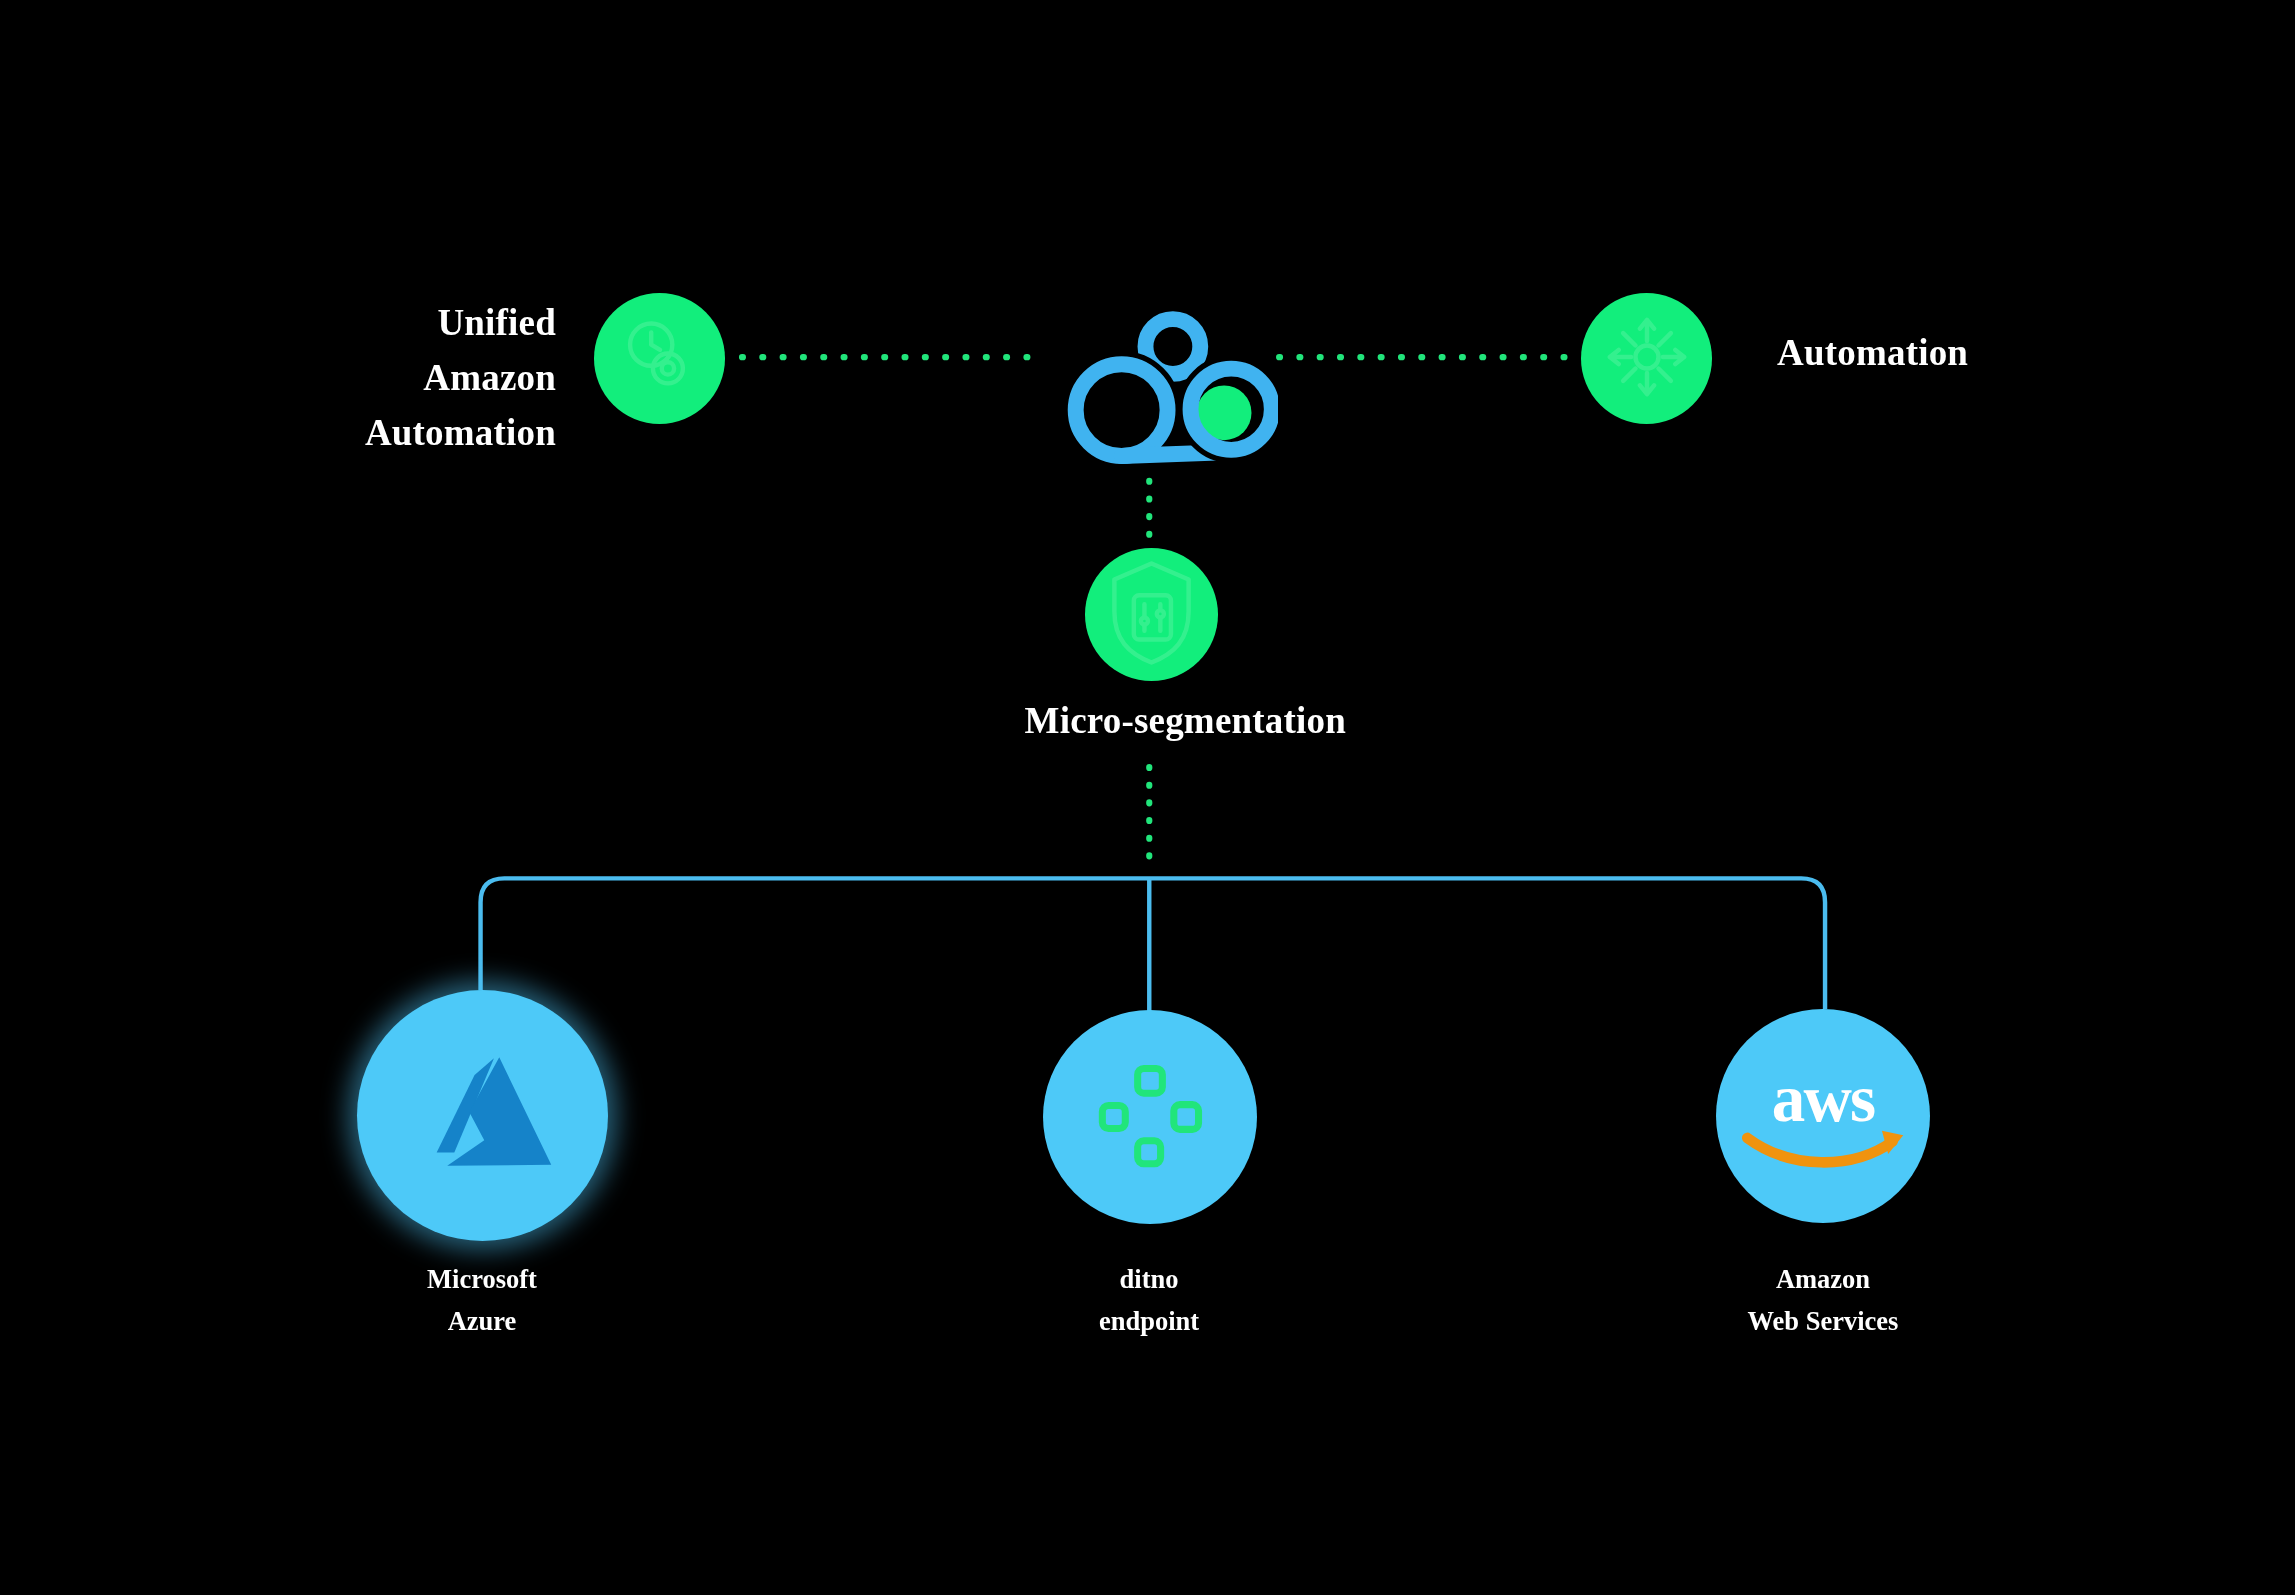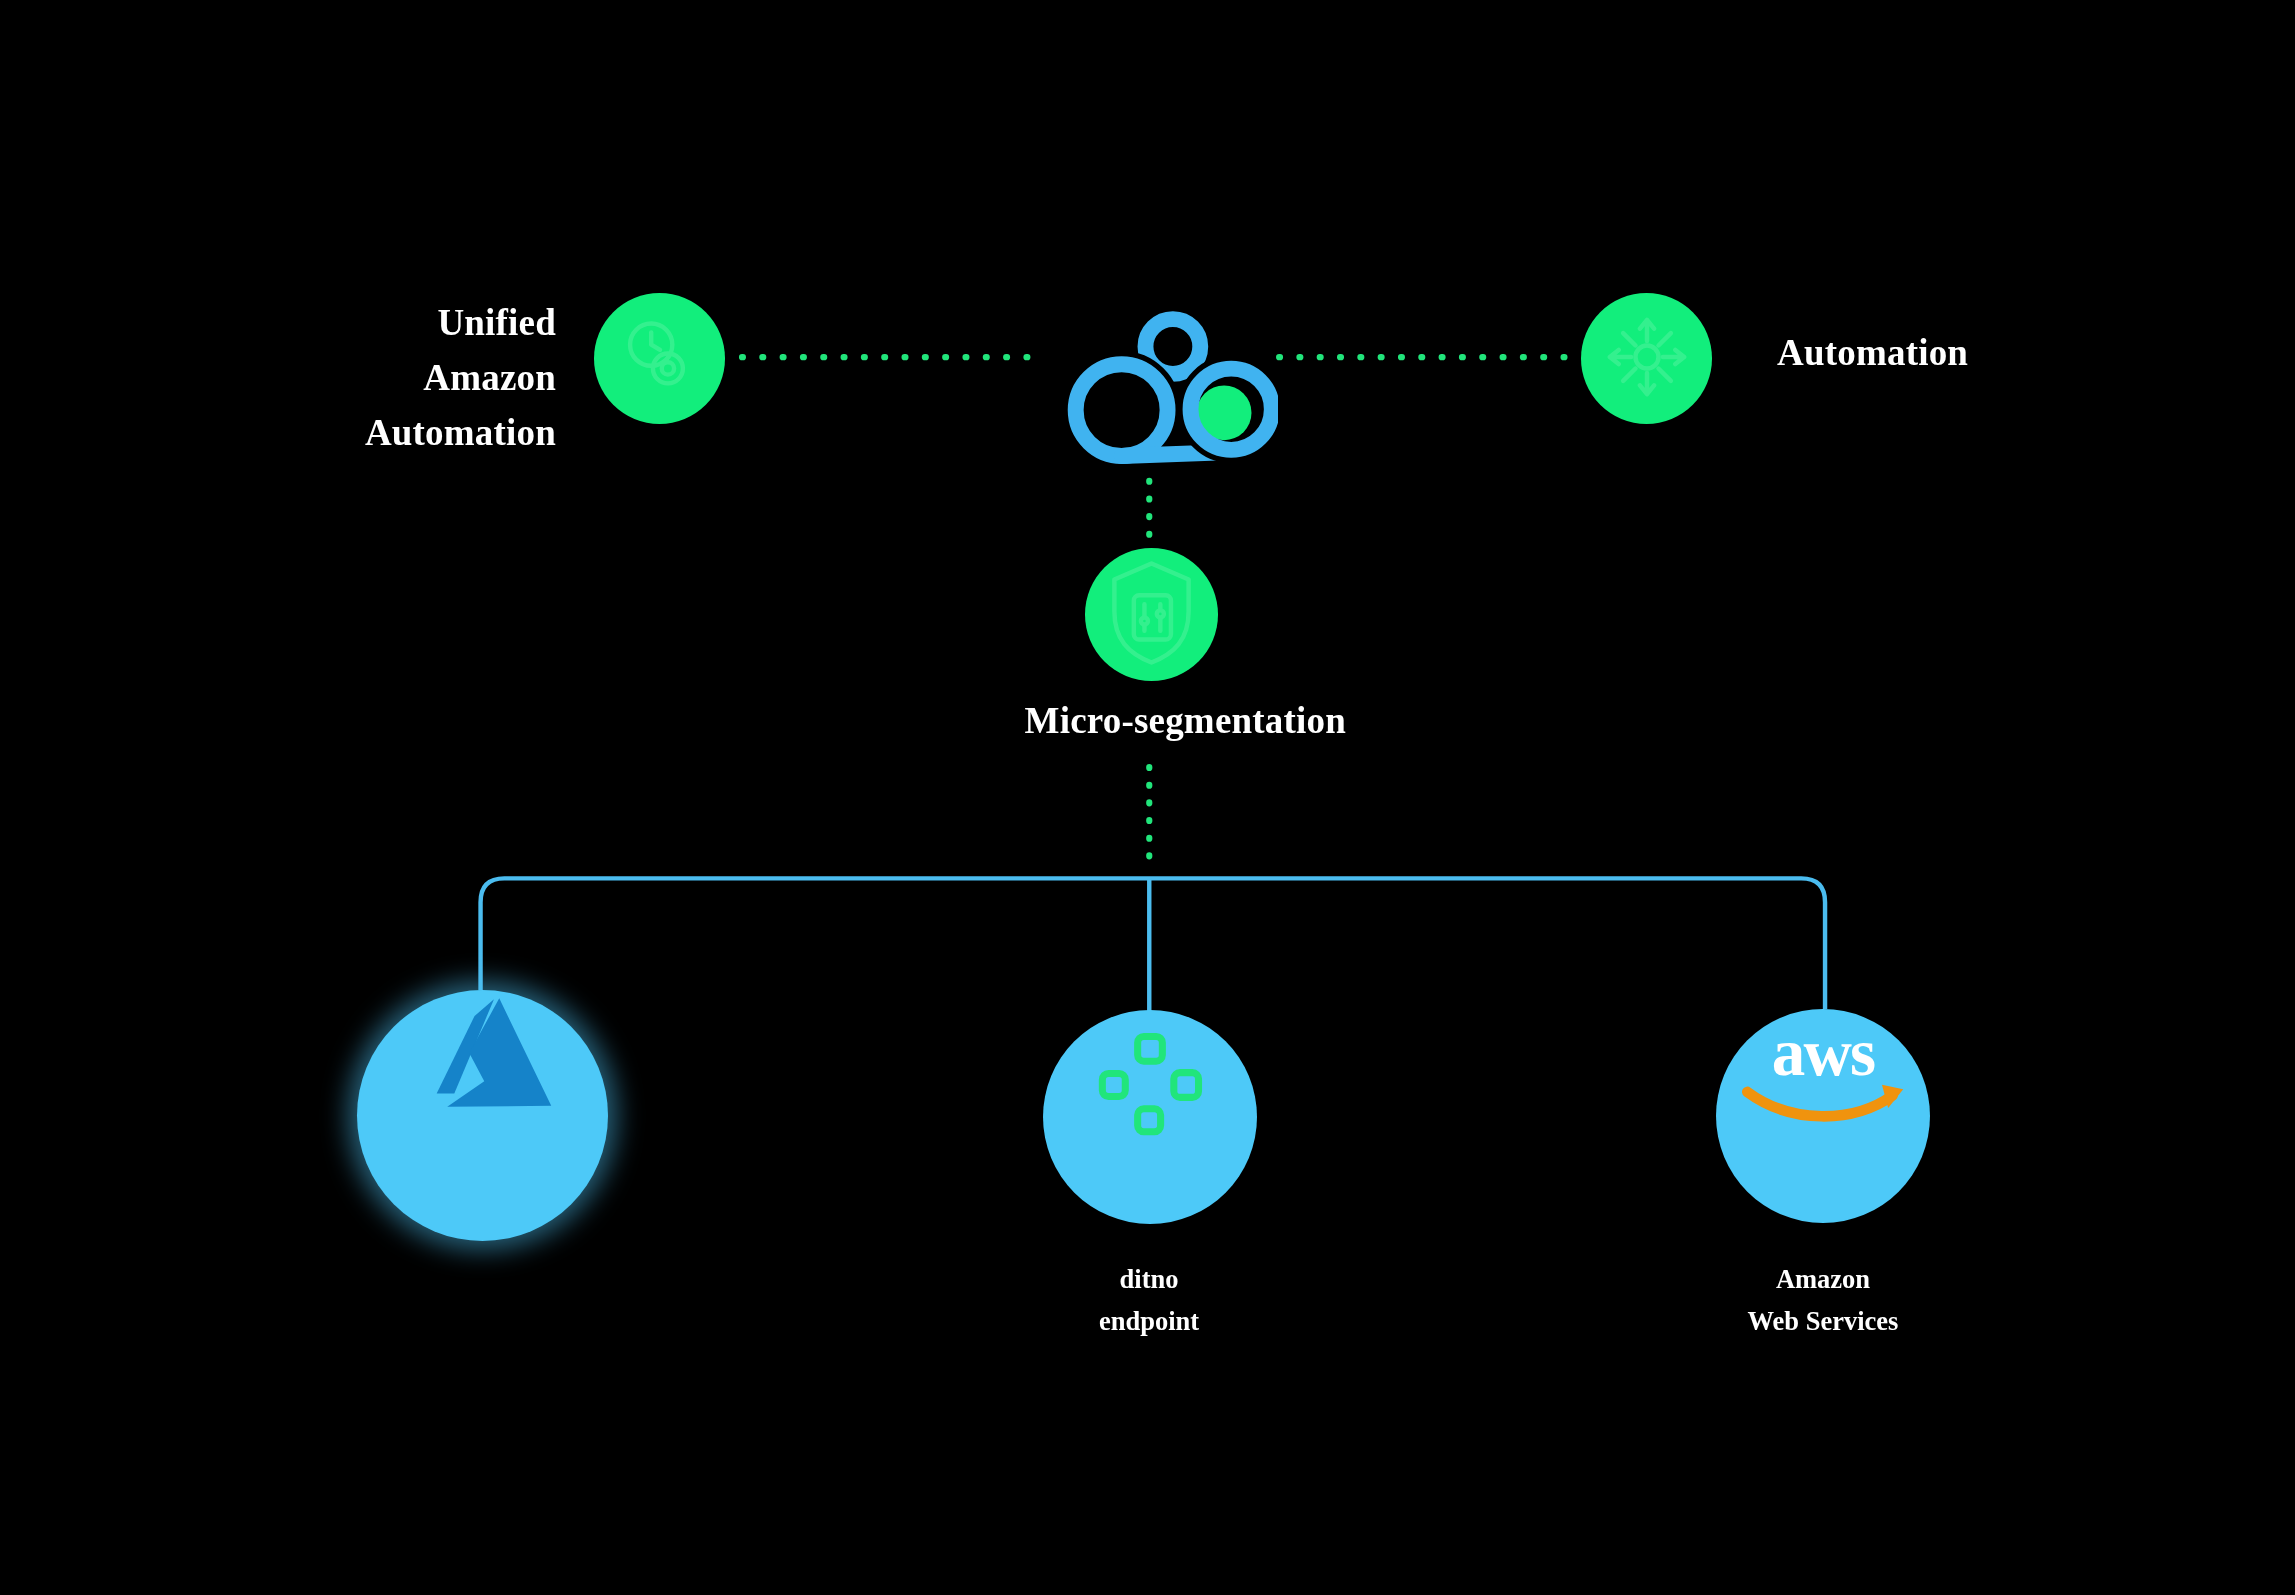--- a/index.html
+++ b/index.html
@@ -35,21 +35,21 @@
     display:flex;align-items:center;justify-content:center;
     z-index:2;
   }
   .gnode svg{opacity:0.14;}
   .gnode svg *{stroke:#ffffff;fill:none;stroke-width:5;stroke-linecap:round;stroke-linejoin:round;}
   
   .bnode{
     position:absolute;
     border-radius:50%;
     background:var(--node-blue,#4DC9F8);
-    display:flex;flex-direction:column;align-items:center;
+    display:flex;flex-direction:column;align-items:center;justify-content:center;
     z-index:2;
   }
   .bnode.glow{
     box-shadow:0 0 26.5px 8.8px rgba(77,195,246,0.50);
   }
   
   .wires{position:absolute;left:0;top:0;z-index:1;}
   .wires .dots{stroke:var(--dot-green,#21E57B);stroke-width:7;fill:none;stroke-linecap:round;}
   .wires .pipe{stroke:var(--connector-blue,#4BBCEF);stroke-width:5;fill:none;}
   
@@ -159,20 +159,24 @@
   <div class="bnode" style="left:1716px;top:1009px;width:214px;height:214px;">
     <div class="aws-word">aws</div>
     <span>
       <svg width="163" height="48" viewBox="0 0 184 54" style="display:block">
         <path d="M6 10 C55 46 125 46 170 14" fill="none" stroke="var(--aws-orange)" stroke-width="12" stroke-linecap="round"></path>
         <path d="M158 2 L182 7 L165 28 Z" fill="var(--aws-orange)"></path>
       </svg>
     </span>
   </div>
 
+  <div class="node-caption" style="left:323px;top:1258px;">
+    <div>Microsoft</div>
+    <div>Azure</div>
+  </div>
 
   <div class="node-caption" style="left:1664px;top:1258px;">
     <div>Amazon</div>
     <div>Web Services</div>
   </div>
 
   <div class="node-caption" style="left:990px;top:1258px;">
     <div>ditno</div>
     <div>endpoint</div>
   </div>

